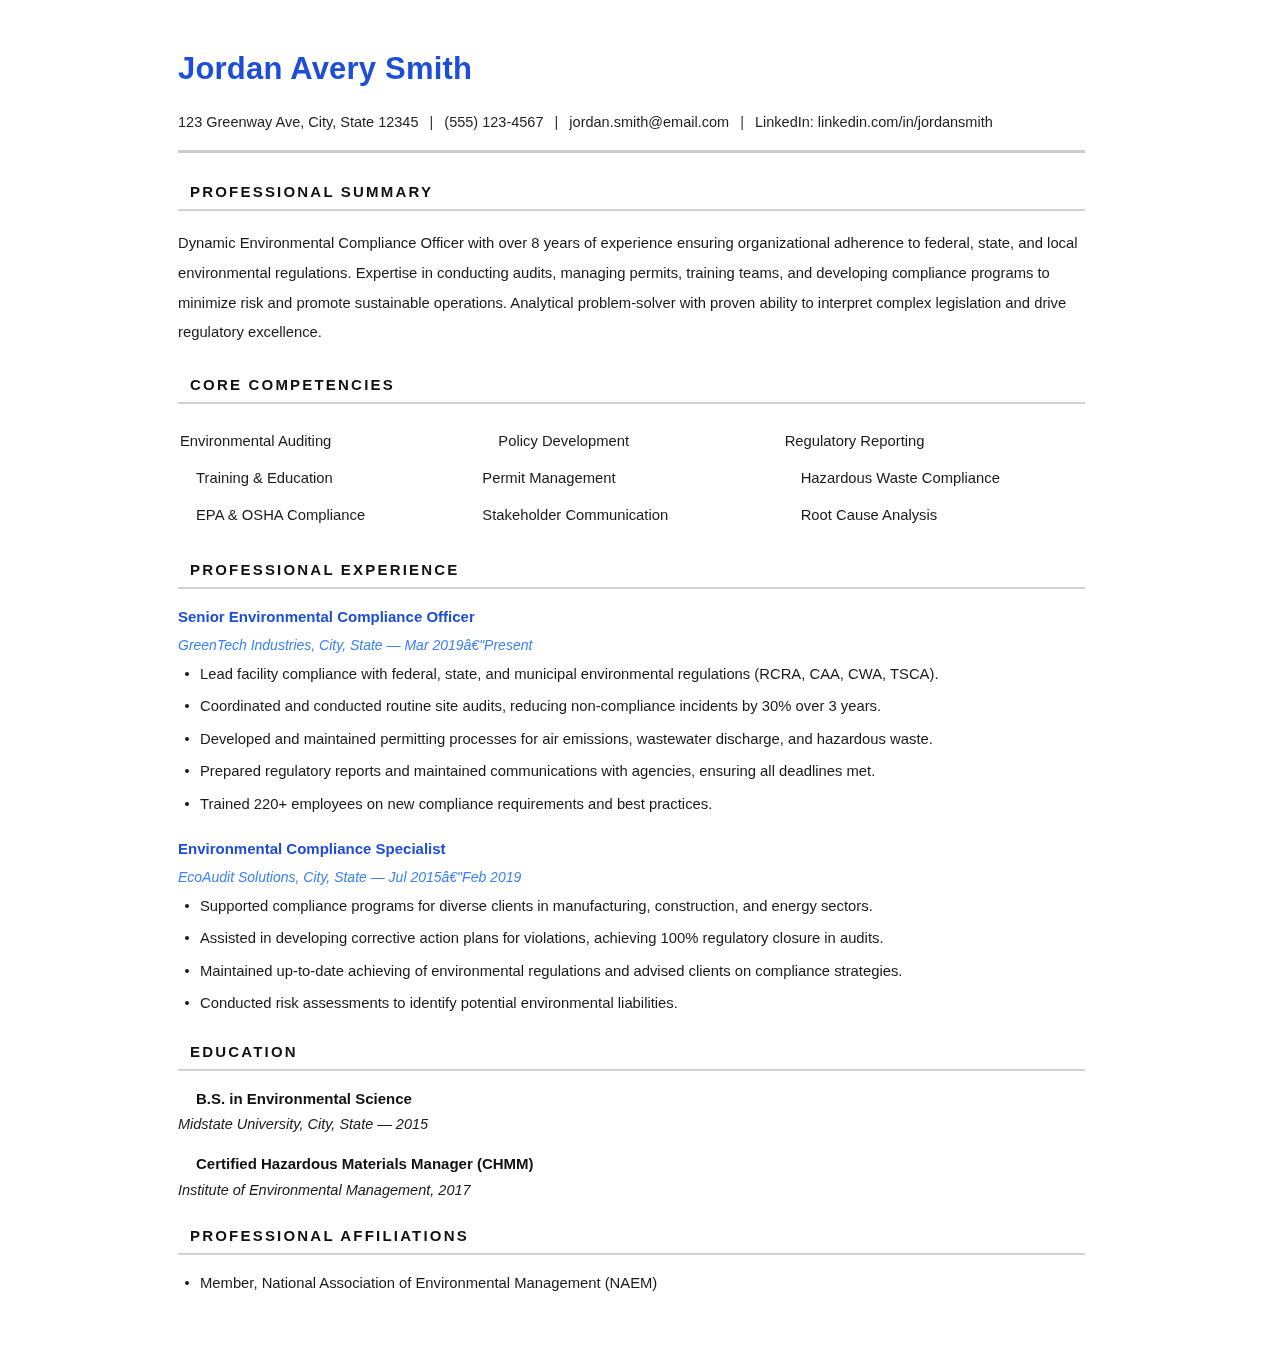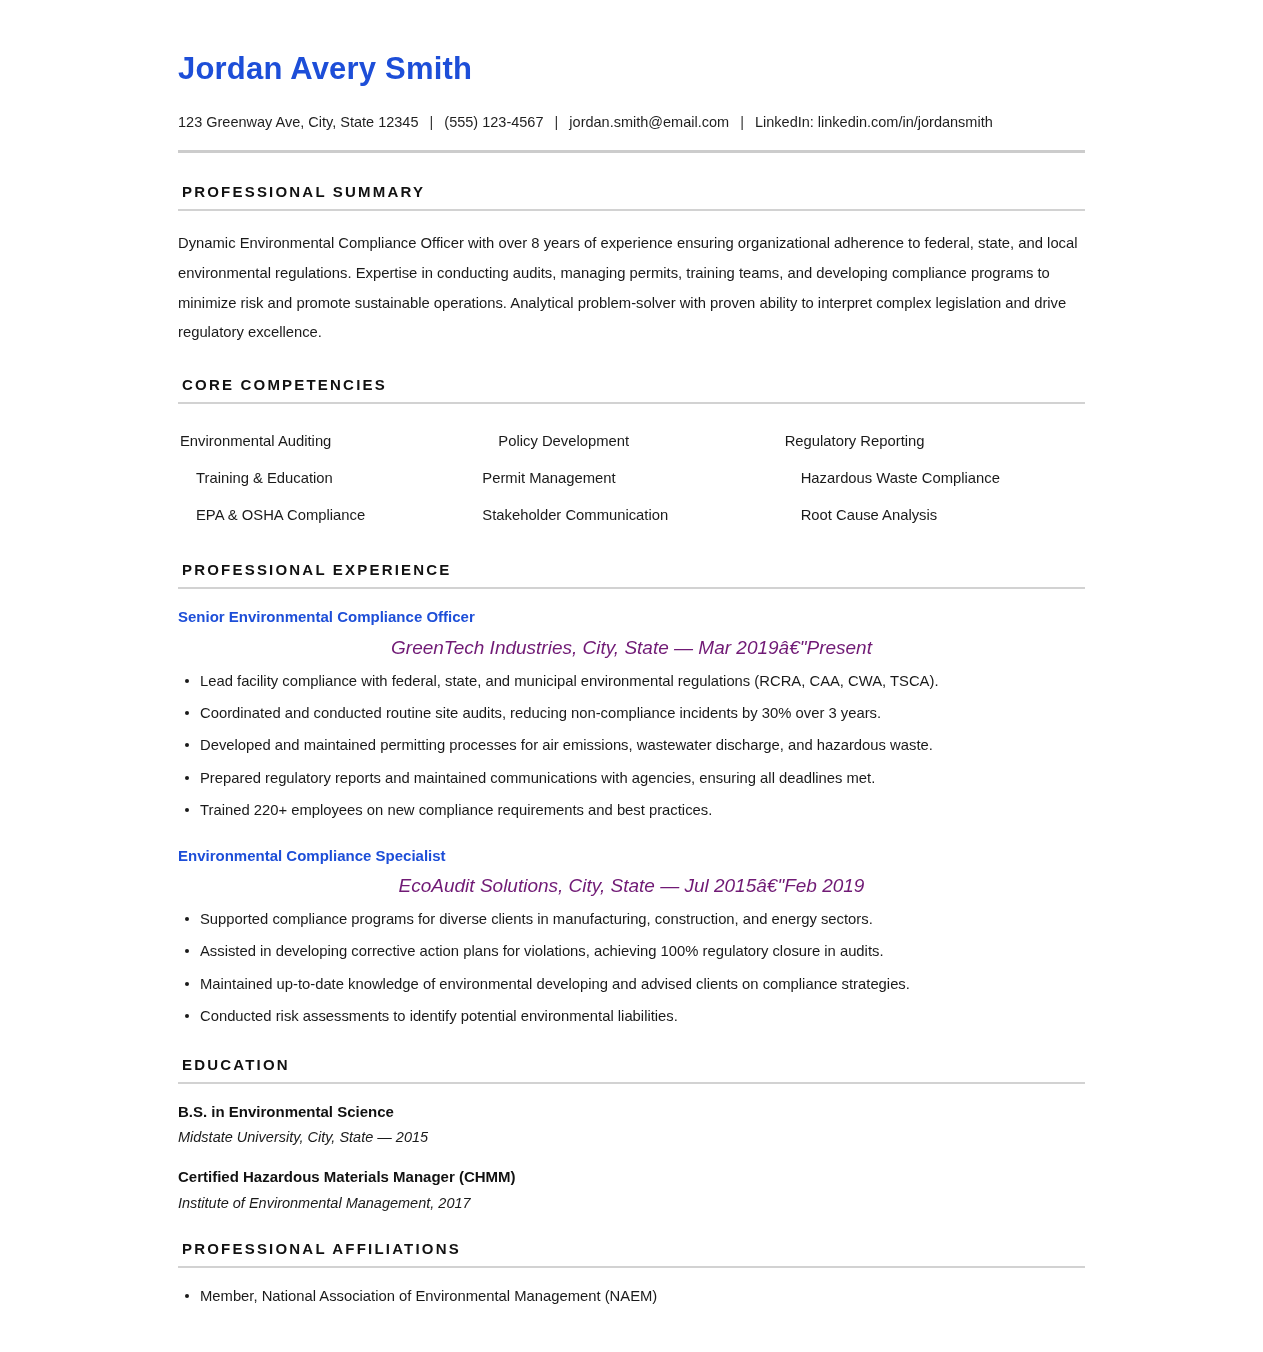--- a/index.html
+++ b/index.html
@@ -52,21 +52,21 @@
   
   .section {
     margin: 0 0 28px 0;
   }
   .section-title {
     font-size: 15px;
     font-weight: bold;
     letter-spacing: 2.2px;
     color: #111111;
     text-transform: uppercase;
-    margin: 0 0 9px 4px;
+    margin: 0 0 9px 12px;
   }
   .section-rule {
     border: 0;
     border-top: 2px solid #d2d2d2;
     margin: 0 0 18px 0;
   }
 
   
   .summary-text {
     font-size: 14.8px;
@@ -104,26 +104,25 @@
     margin-bottom: 0;
   }
   .job-title {
     font-size: 15px;
     font-weight: bold;
     color: #1d4ed8;
     margin: 0 0 9px 0;
     line-height: 1.3;
   }
   .job-meta {
-    font-size: 19px;
+    font-size: 14px;
     font-style: italic;
-    color: #701a75;
+    color: #3b82f6;
     margin: 0 0 10px 0;
     line-height: 1.3;
-    text-align: center;
   }
   ul.bullets {
     list-style: none;
     margin: 0;
     padding: 0;
   }
   ul.bullets li {
     position: relative;
     font-size: 14.8px;
     line-height: 1.45;
@@ -149,21 +148,21 @@
   .edu-entry {
     margin: 0 0 20px 0;
   }
   .edu-entry:last-child {
     margin-bottom: 0;
   }
   .edu-degree {
     font-size: 15px;
     font-weight: bold;
     color: #111111;
-    margin: 0 0 7px 0;
+    margin: 0 0 7px 18px;
     line-height: 1.3;
   }
   .edu-meta {
     font-size: 14.5px;
     font-style: italic;
     color: #1a1a1a;
     margin: 0;
     line-height: 1.3;
   }
 
@@ -228,21 +227,21 @@
         <li>Trained 220+ employees on new compliance requirements and best practices.</li>
       </ul>
     </div>
 
     <div class="job">
       <div class="job-title">Environmental Compliance Specialist</div>
       <div class="job-meta">EcoAudit Solutions, City, State — Jul 2015â€"Feb 2019</div>
       <ul class="bullets">
         <li>Supported compliance programs for diverse clients in manufacturing, construction, and energy sectors.</li>
         <li>Assisted in developing corrective action plans for violations, achieving 100% regulatory closure in audits.</li>
-        <li>Maintained up-to-date knowledge of environmental developing and advised clients on compliance strategies.</li>
+        <li>Maintained up-to-date achieving of environmental regulations and advised clients on compliance strategies.</li>
         <li>Conducted risk assessments to identify potential environmental liabilities.</li>
       </ul>
     </div>
   </section>
 
   <section class="section">
     <h2 class="section-title">EDUCATION</h2>
     <hr class="section-rule">
 
     <div class="edu-entry">

